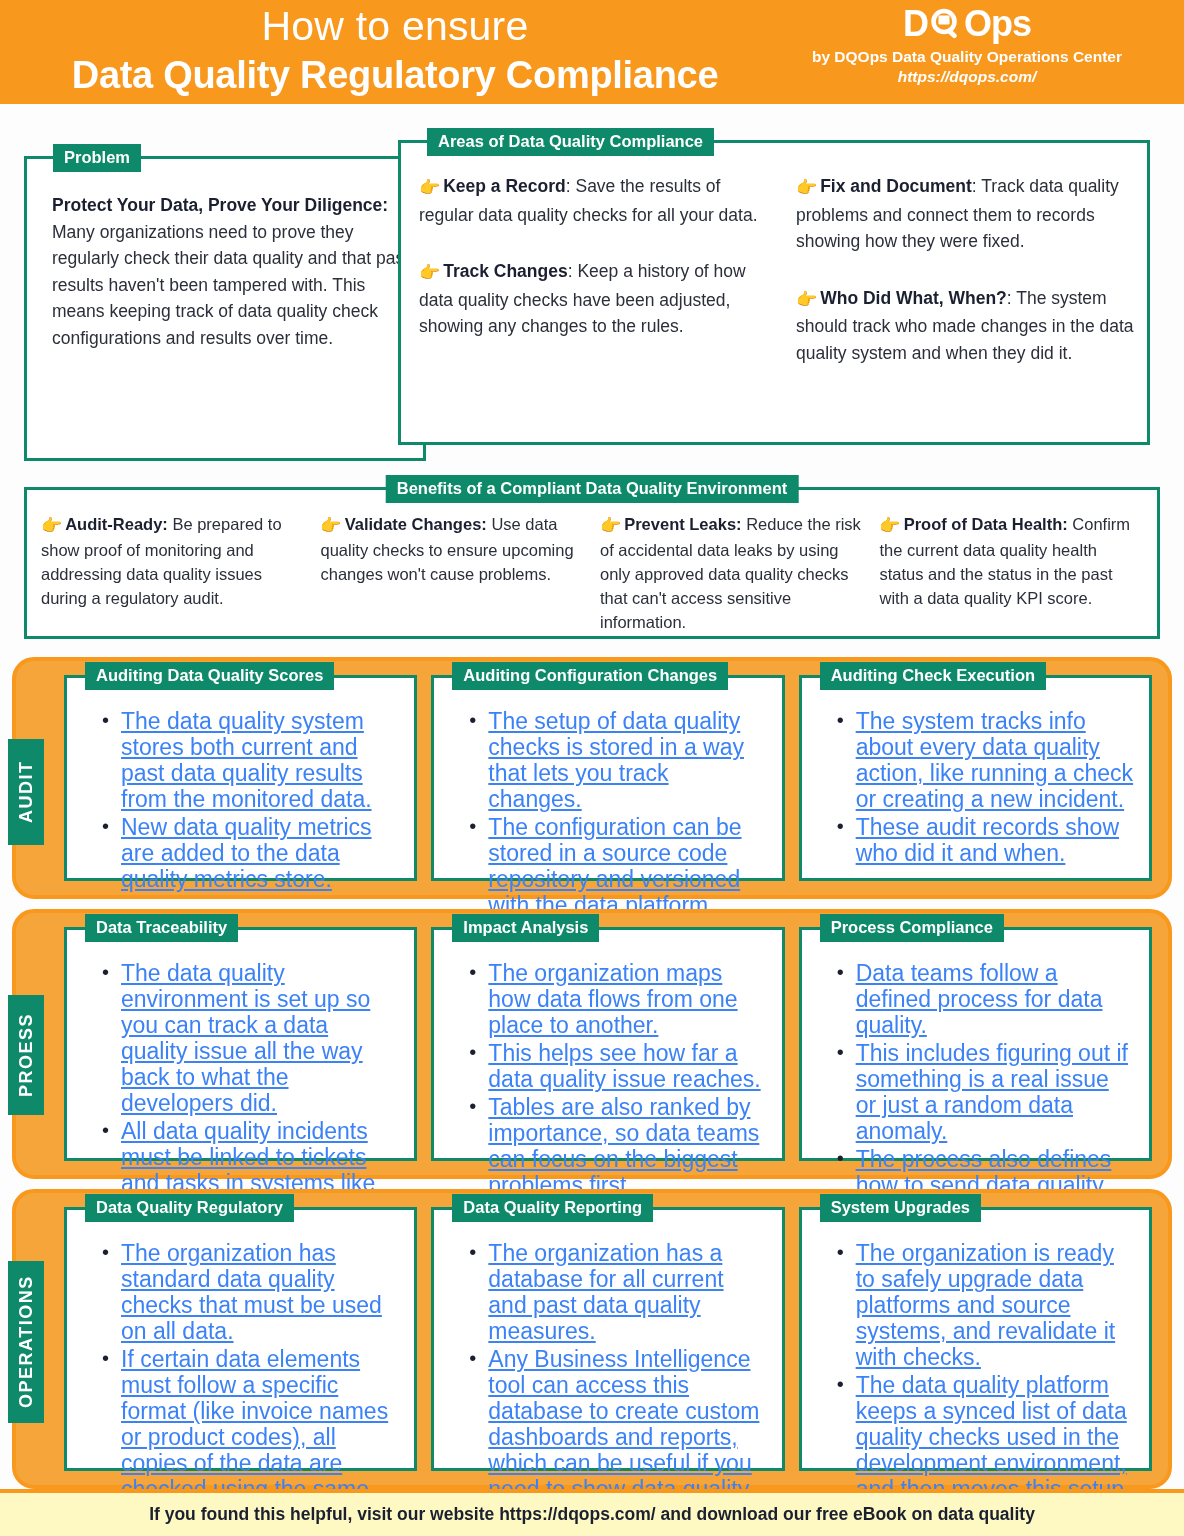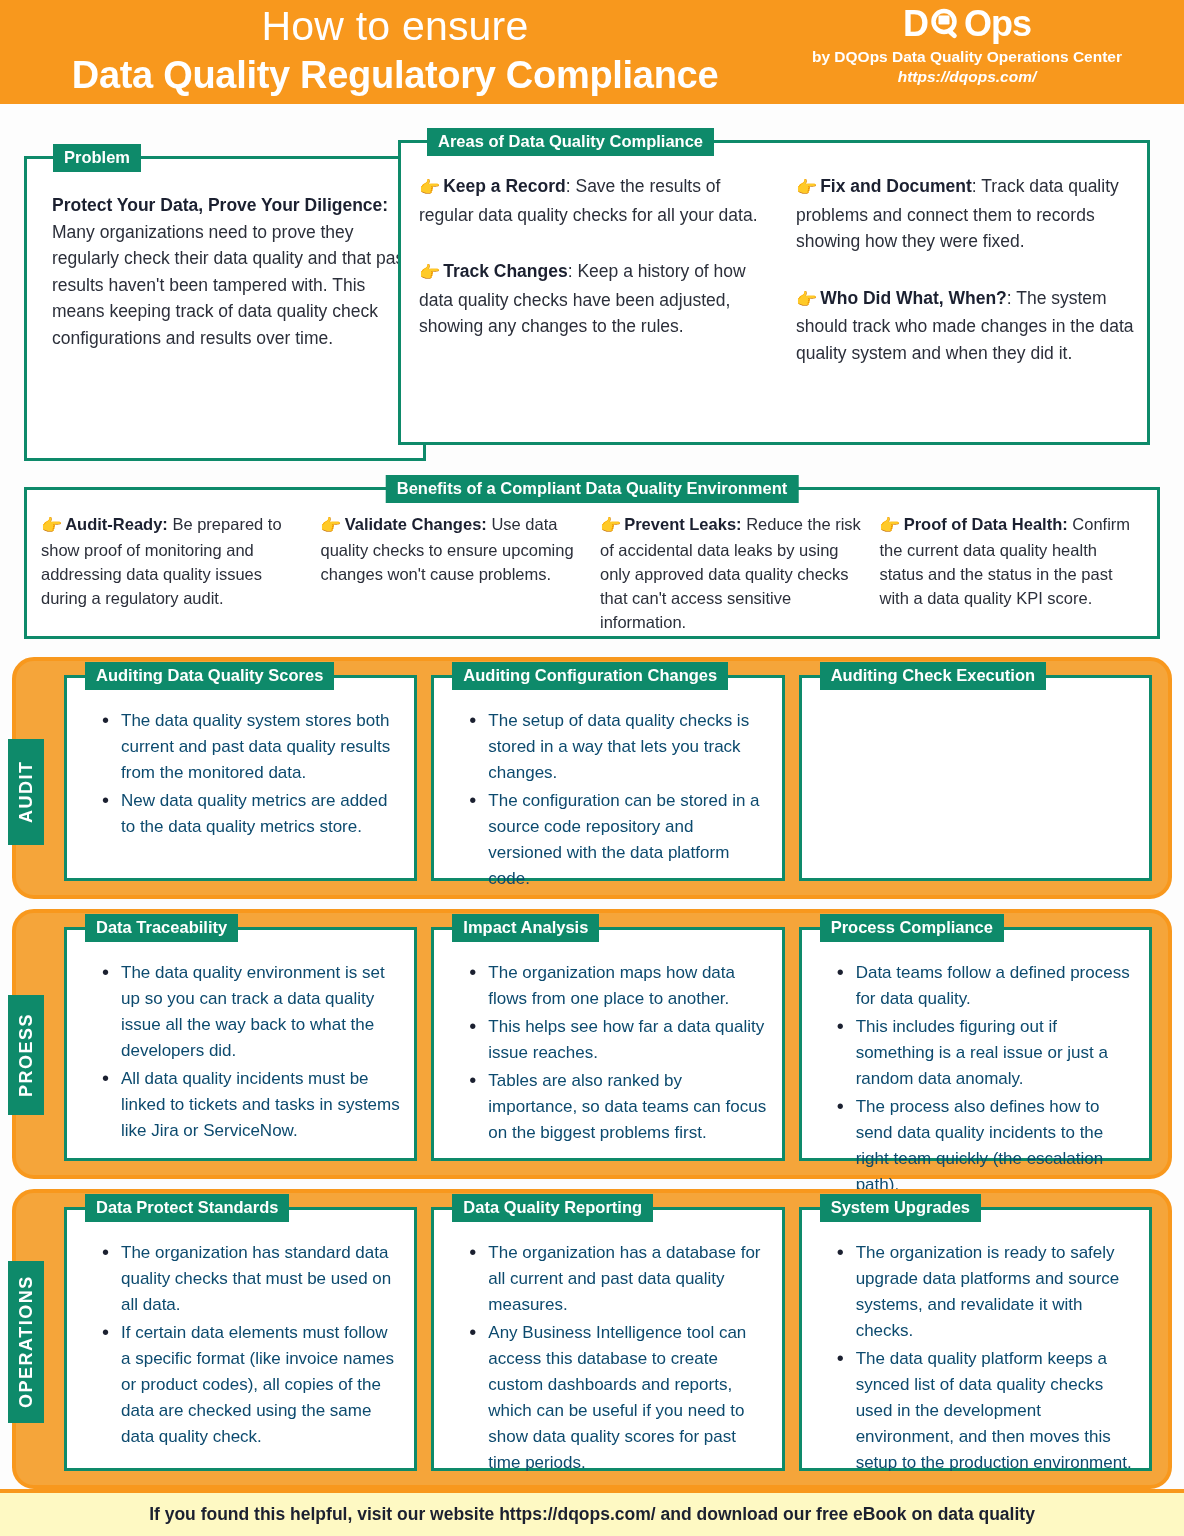--- a/index.html
+++ b/index.html
@@ -204,24 +204,25 @@
     top: -16px;
     font-size: 16.5px;
   }
   .card ul {
     margin: 0;
     padding: 30px 14px 10px 34px;
     list-style: none;
   }
   .card li {
     position: relative;
-    font-size: 17px;
+    font-size: 23px;
     line-height: 26px;
-    color: #0c4a6e;
+    color: #3b82f6;
     margin-bottom: 2px;
+    text-decoration: underline;
   }
   .card li::before {
     content: "\2022";
     position: absolute;
     left: -19px;
     top: -1px;
     font-size: 20px;
     color: #1b2030;
   }
 
@@ -354,20 +355,24 @@
       </div>
       <div class="card">
         <div class="panel-label">Auditing Configuration Changes</div>
         <ul>
           <li>The setup of data quality checks is stored in a way that lets you track changes.</li>
           <li>The configuration can be stored in a source code repository and versioned with the data platform code.</li>
         </ul>
       </div>
       <div class="card">
         <div class="panel-label">Auditing Check Execution</div>
+        <ul>
+          <li>The system tracks info about every data quality action, like running a check or creating a new incident.</li>
+          <li>These audit records show who did it and when.</li>
+        </ul>
       </div>
     </div>
   </div>
 
   <div class="band" id="band-process">
     <div class="band-tab">PROESS</div>
     <div class="band-cards">
       <div class="card">
         <div class="panel-label">Data Traceability</div>
         <ul>
@@ -391,21 +396,21 @@
           <li>The process also defines how to send data quality incidents to the right team quickly (the escalation path).</li>
         </ul>
       </div>
     </div>
   </div>
 
   <div class="band" id="band-ops">
     <div class="band-tab">OPERATIONS</div>
     <div class="band-cards">
       <div class="card">
-        <div class="panel-label">Data Protect Standards</div>
+        <div class="panel-label">Data Quality Regulatory</div>
         <ul>
           <li>The organization has standard data quality checks that must be used on all data.</li>
           <li>If certain data elements must follow a specific format (like invoice names or product codes), all copies of the data are checked using the same data quality check.</li>
         </ul>
       </div>
       <div class="card">
         <div class="panel-label">Data Quality Reporting</div>
         <ul>
           <li>The organization has a database for all current and past data quality measures.</li>
           <li>Any Business Intelligence tool can access this database to create custom dashboards and reports, which can be useful if you need to show data quality scores for past time periods.</li>

